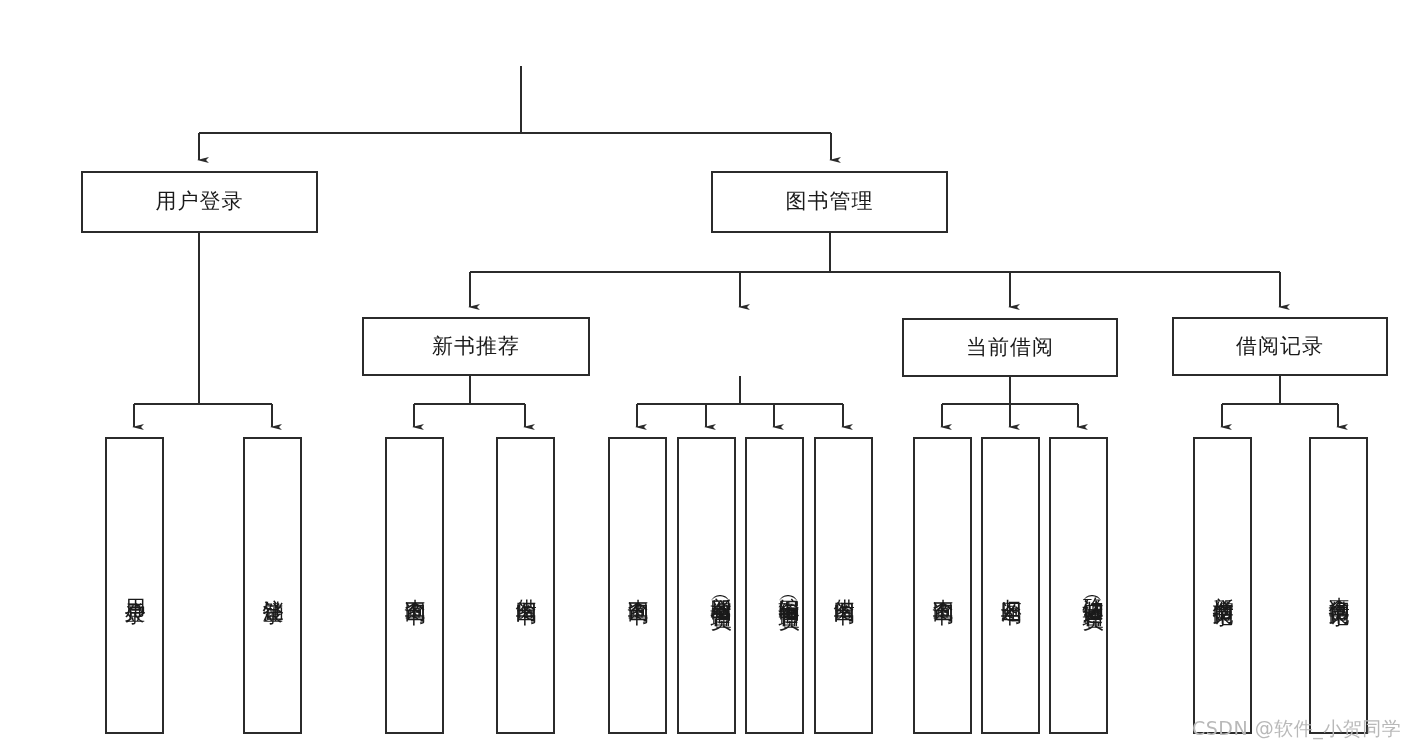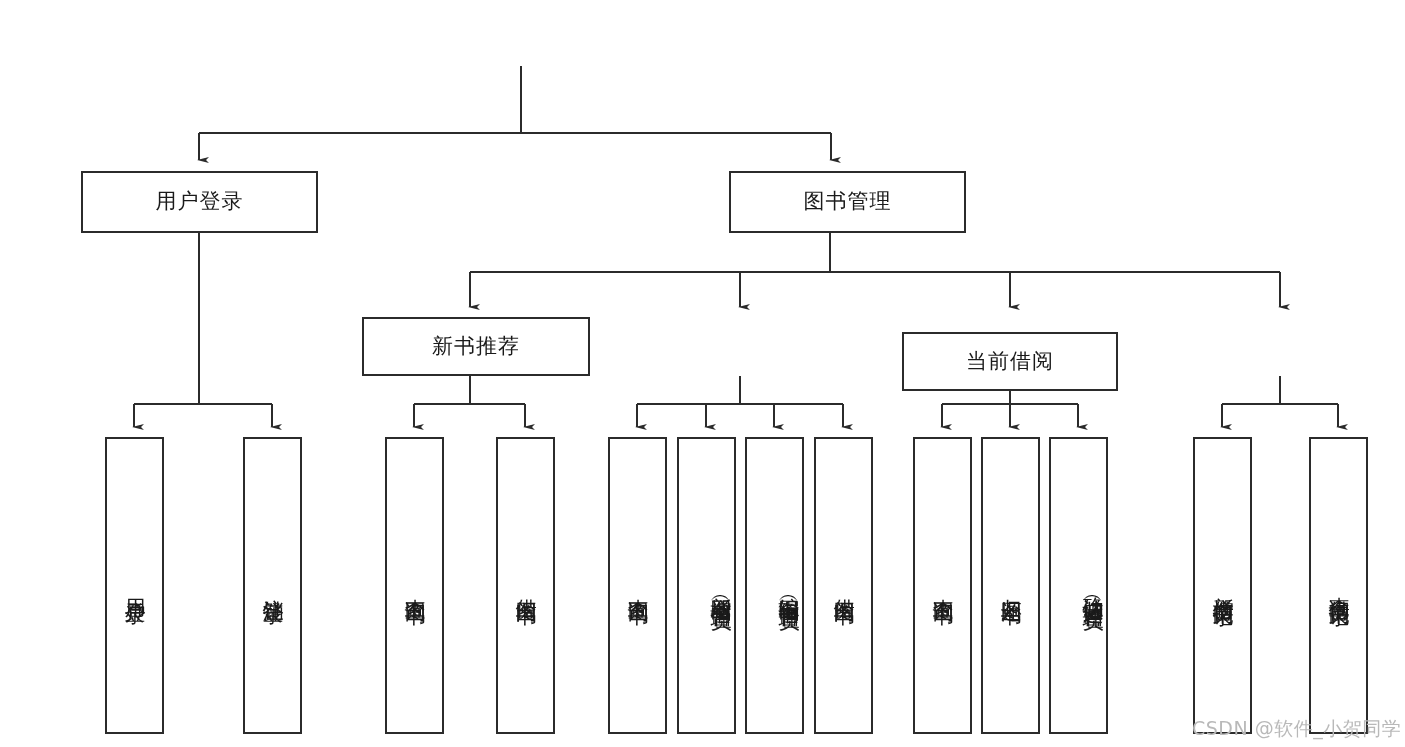--- a/index.html
+++ b/index.html
@@ -120,29 +120,32 @@
       <path d="M1222,404 L1338,404"></path>
       <path d="M1222,404 L1222,427" marker-end="url(#arw)"></path>
       <path d="M1338,404 L1338,427" marker-end="url(#arw)"></path>
     </g>
   </svg>
 
 
   <div class="node horiz" style="left:81px; top:171px; width:237px; height:62px;">
     <span>用户登录</span>
   </div>
-  <div class="node horiz" style="left:729px; top:171px; width:237px; height:62px;">
+  <div class="node horiz" style="left:711px; top:171px; width:237px; height:62px;">
     <span>图书管理</span>
   </div>
 
   <div class="node horiz" style="left:362px; top:317px; width:228px; height:59px;">
     <span>新书推荐</span>
   </div>
-  <div class="node horiz" style="left:902px; top:332px; width:216px; height:59px;">
+  <div class="node horiz" style="left:902px; top:318px; width:216px; height:59px;">
     <span>当前借阅</span>
+  </div>
+  <div class="node horiz" style="left:1172px; top:317px; width:216px; height:59px;">
+    <span>借阅记录</span>
   </div>
 
   <div class="node vert pad-mid" style="left:105px; top:437px; width:59px; height:297px;">
     <span class="vlabel">用户登录</span>
   </div>
   <div class="node vert pad-mid" style="left:243px; top:437px; width:59px; height:297px;">
     <span class="vlabel">注销登录</span>
   </div>
 
   <div class="node vert pad-mid" style="left:385px; top:437px; width:59px; height:297px;">

